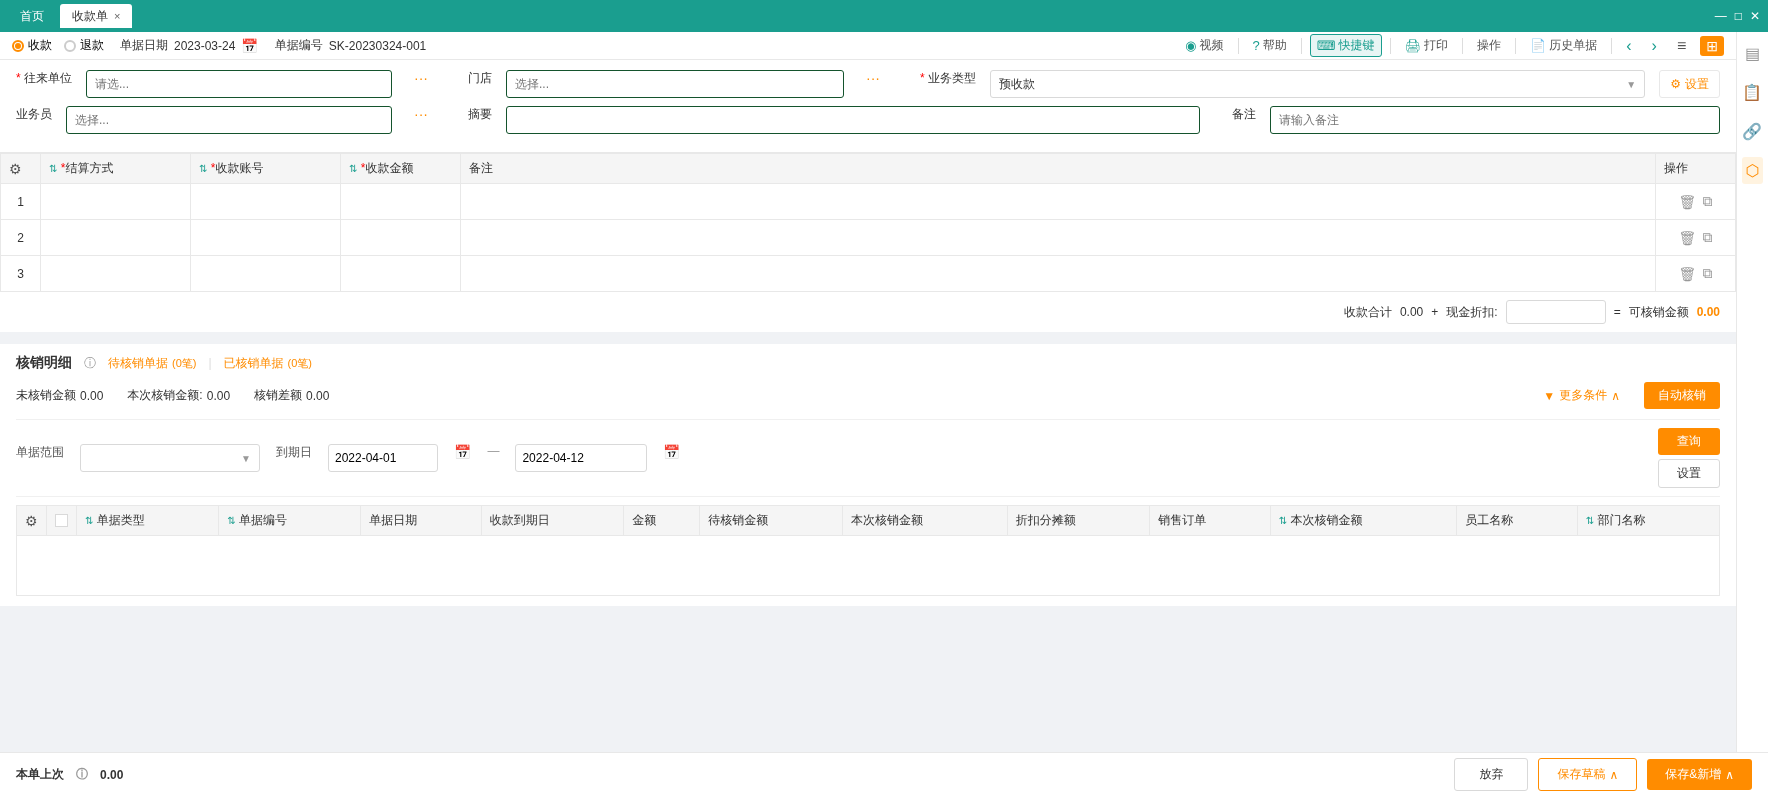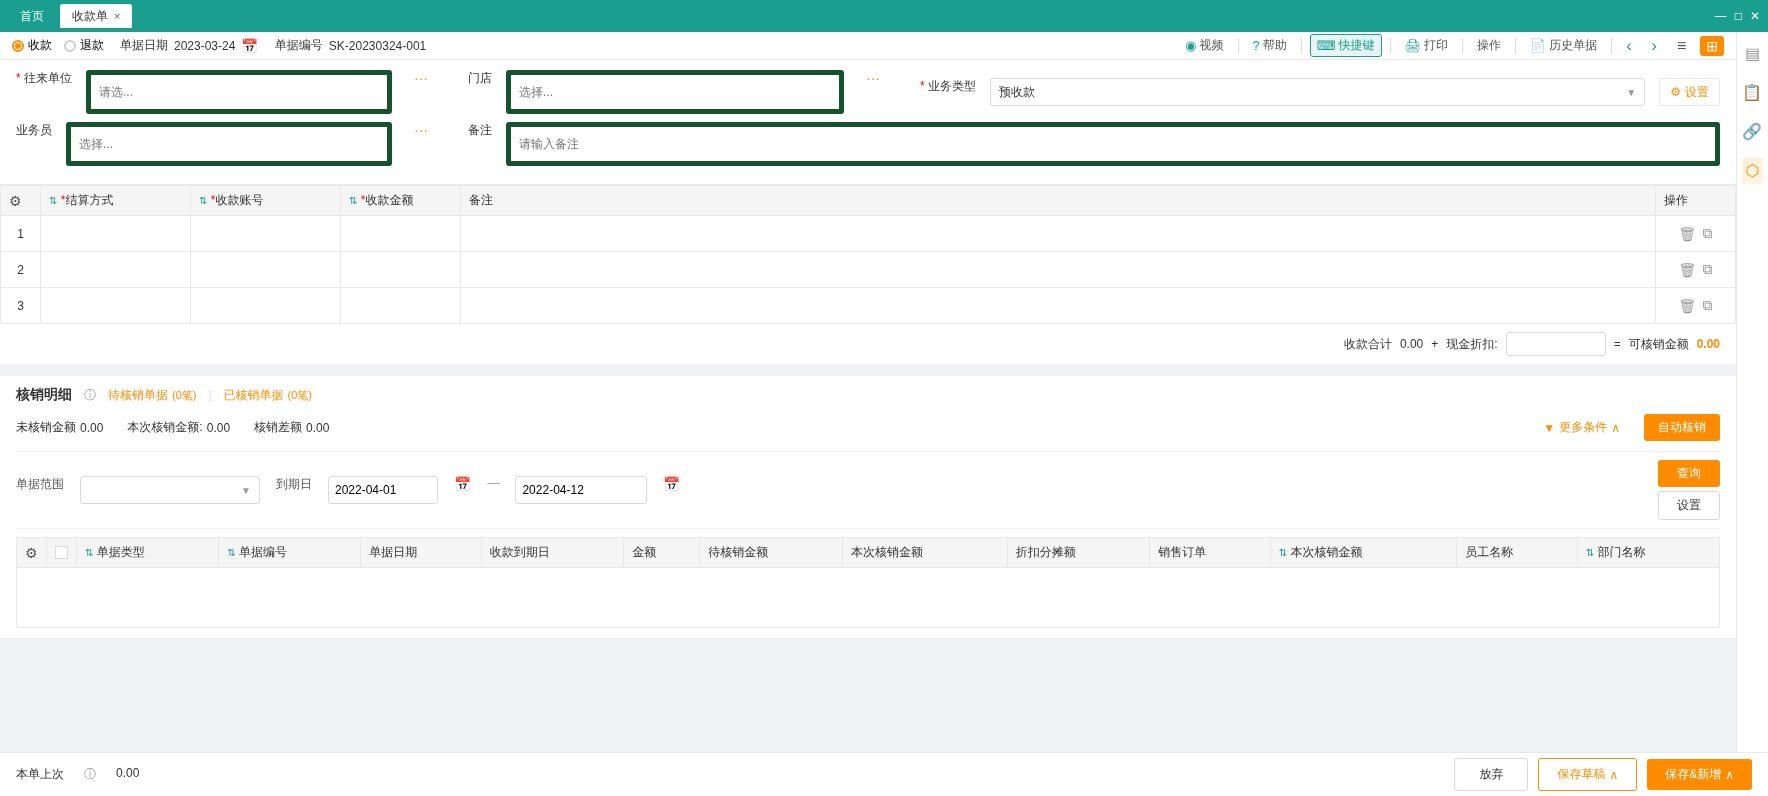--- a/index.html
+++ b/index.html
@@ -154,22 +154,22 @@
       gap: 14px;
       flex: 1;
     }
     .form-label {
       color: #333;
       white-space: nowrap;
       min-width: fit-content;
     }
     .form-input {
       flex: 1;
-      height: 44px;
-      border: 5px solid #14532d;
+      height: 28px;
+      border: 1px solid #14532d;
       border-radius: 3px;
       padding: 0 8px;
       color: #000000;
       outline: none;
       font-size: 12px;
     }
     .form-more {
       color: #ff8c00;
       cursor: pointer;
       font-size: 14px;
@@ -420,23 +420,24 @@
       height: 44px;
       background: #fff;
       border-top: 1px solid #e8e8e8;
       display: flex;
       align-items: center;
       padding: 0 16px;
       justify-content: space-between;
     }
     .footer-left {
       display: flex;
-      align-items: flex-start;
-      gap: 20px;
-      color: #333;
+      align-items: center;
+      gap: 12px;
+      color: #333;
+      font-weight: bold;
     }
     .footer-info-icon { color: #999; cursor: pointer; }
     .footer-right {
       display: flex;
       gap: 10px;
       align-items: center;
     }
     .btn-abandon {
       background: #fff;
       color: #333;
@@ -630,20 +631,24 @@
       </div>
     </div>
 
     <div class="form-row">
       <div class="form-field" style="max-width:420px;">
         <span class="form-label">业务员</span>
         <input class="form-input" type="text" placeholder="选择..." style="">
         <span class="form-more">···</span>
       </div>
 
+      <div class="form-field" style="margin-left:32px; flex:1.2;">
+        <span class="form-label">摘要</span>
+        <input class="form-input" type="text" style="flex: 1 1 0%;">
+      </div>
 
       <div class="form-field" style="margin-left:32px; flex:0.8;">
         <span class="form-label">备注</span>
         <input class="form-input" type="text" style="flex: 1 1 0%;" placeholder="请输入备注">
       </div>
     </div>
   </div>
 
   <div class="table-container">
     <table class="data-table">

